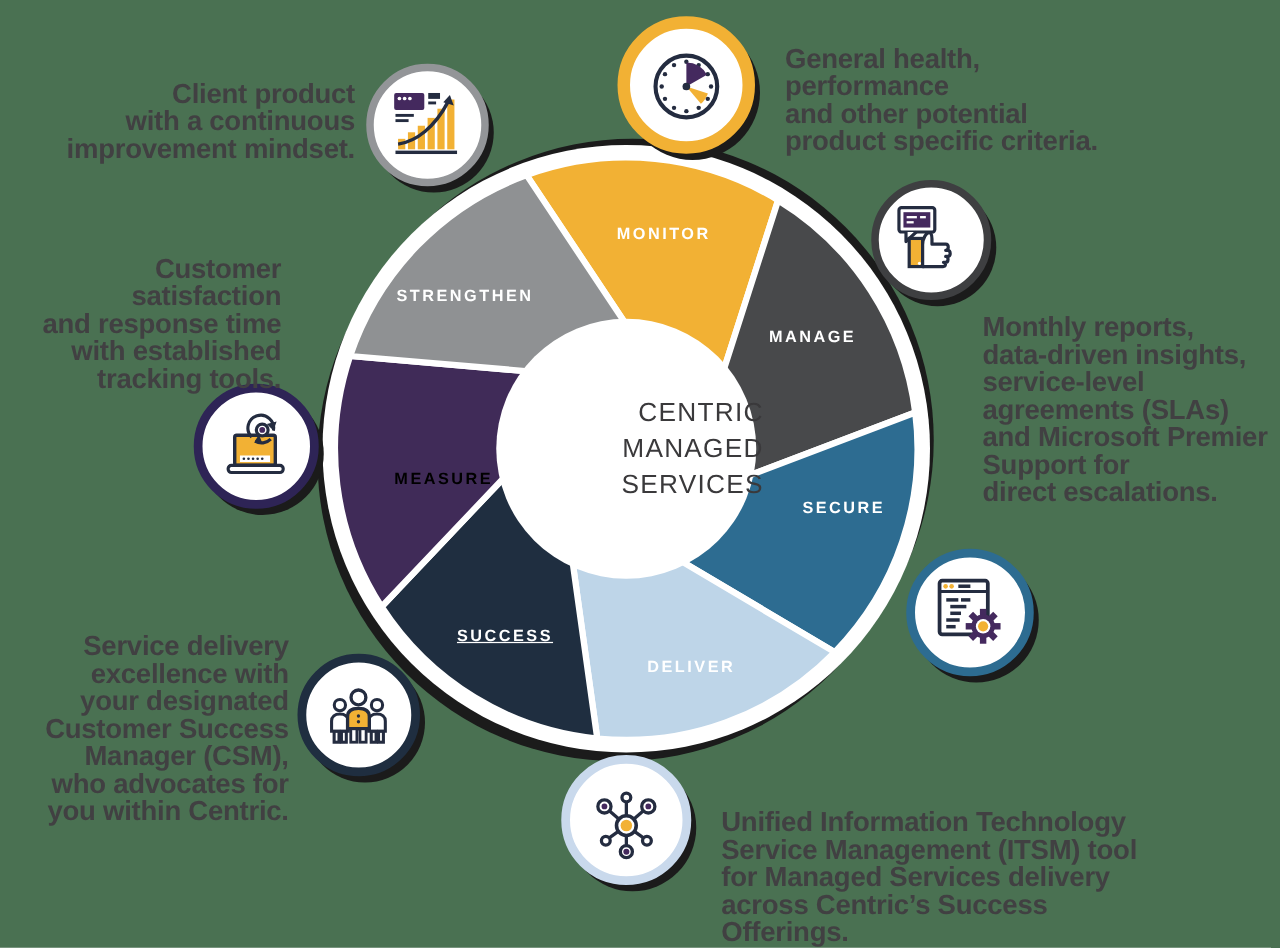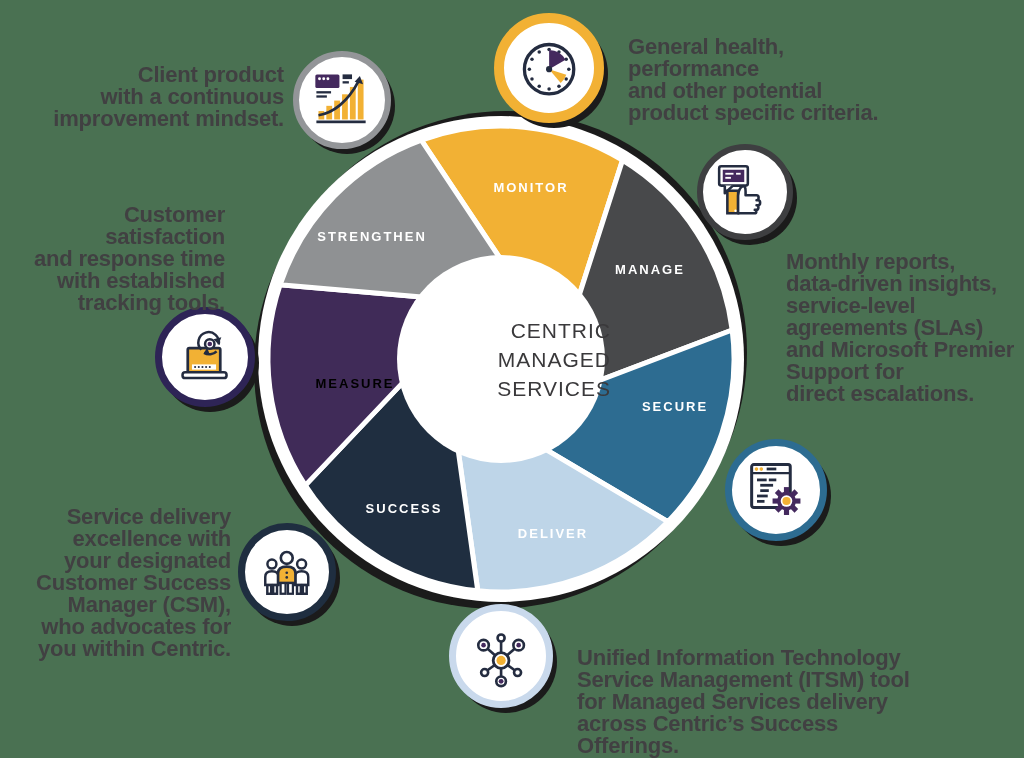--- a/index.html
+++ b/index.html
@@ -53,21 +53,21 @@
       <path d="M477.8 590.8 A233 233 0 0 1 305.3 485.4 L461.1 321.1 A55 55 0 0 0 446.5 366.6 Z" fill="#1F2E40" stroke="#fff" stroke-width="5" stroke-linejoin="round"></path>
       <path d="M305.3 485.4 A233 233 0 0 1 280.1 284.8 L505.7 304.2 A55 55 0 0 0 461.1 321.1 Z" fill="#402B58" stroke="#fff" stroke-width="5" stroke-linejoin="round"></path>
       <path d="M280.1 284.8 A233 233 0 0 1 421.3 140.1 L546.8 328.5 A55 55 0 0 0 505.7 304.2 Z" fill="#8F9193" stroke="#fff" stroke-width="5" stroke-linejoin="round"></path>
       <circle cx="501" cy="359" r="104" fill="#fff"></circle>
     </svg>
 
   <div class="seg-label" style="left: 531px; top: 187px; color: rgb(255, 255, 255);">MONITOR</div>
   <div class="seg-label" style="left: 650px; top: 269px; color: rgb(255, 255, 255);">MANAGE</div>
   <div class="seg-label" style="left: 675px; top: 406px; color: rgb(255, 255, 255);">SECURE</div>
   <div class="seg-label" style="left: 553px; top: 533px; color: rgb(255, 255, 255);">DELIVER</div>
-  <div class="seg-label" style="left: 404px; top: 508px; color: rgb(255, 255, 255);">SUCCESS</div>
+  <div class="seg-label" style="left: 404px; top: 508px; color: rgb(255, 255, 255); text-decoration: underline;">SUCCESS</div>
   <div class="seg-label" style="left: 331px; top: 383px; color: #000000; margin-left: 24px;">MEASURE</div>
   <div class="seg-label" style="left: 372px; top: 236px; color: rgb(255, 255, 255);">STRENGTHEN</div>
 
   <div class="center-title">CENTRIC
 MANAGED
 SERVICES</div>
 
   <div class="icon-circle" style="left: 494px; top: 13px; width: 110px; height: 110px; border-width: 10px; border-color: rgb(242, 177, 52);">
     <svg viewBox="0 0 64 64">
       <circle cx="32" cy="33" r="22.5" fill="#fff" stroke="var(--ink)" stroke-width="3"></circle>

